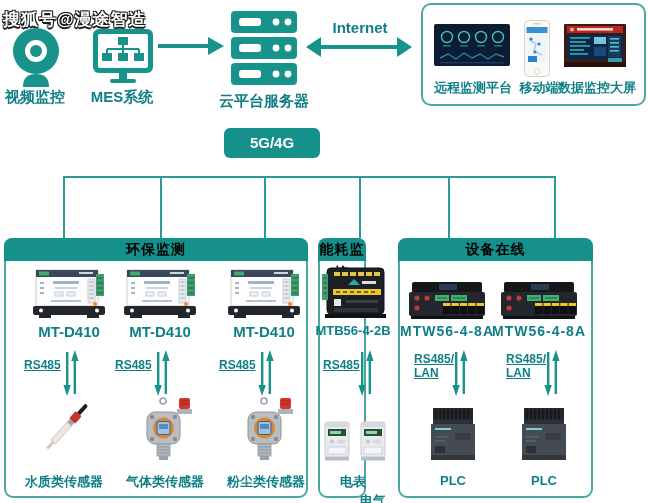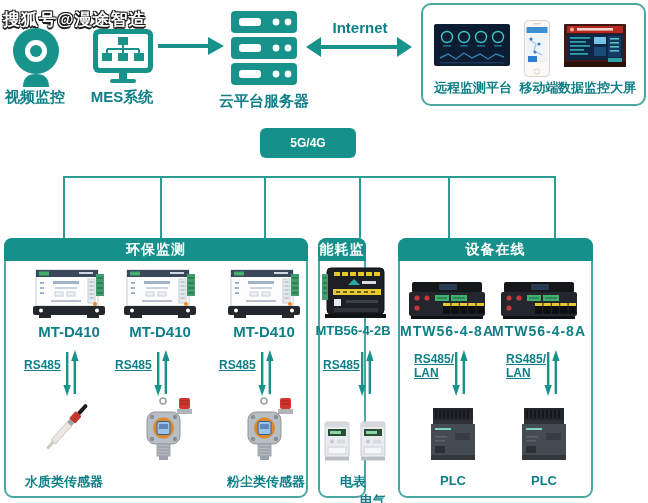--- a/index.html
+++ b/index.html
@@ -12,29 +12,29 @@
   .abs{position:absolute;}
   .watermark{
     font-size:17px;font-weight:bold;color:#ffffff;letter-spacing:1px;
     text-shadow:-1px -1px 0 #1a1a1a,1px -1px 0 #1a1a1a,-1px 1px 0 #1a1a1a,1px 1px 0 #1a1a1a,0 2px 0 #1a1a1a;
   }
   .icon-label{color:var(--accent-dark);font-size:15px;font-weight:bold;text-align:center;white-space:nowrap;}
   .inet-label{color:var(--accent-dark);font-size:15px;font-weight:bold;text-align:center;}
   .panel{border:2px solid var(--box-border);border-radius:10px;background:#ffffff;}
   .panel-label{color:var(--accent-dark);font-size:13px;font-weight:bold;text-align:center;white-space:nowrap;}
   .badge{
-    background:var(--header-fill);color:#ffffff;font-size:12px;font-weight:bold;
-    text-align:center;line-height:30px;border-radius:6px;margin-left:36px;
+    background:var(--header-fill);color:#ffffff;font-size:15px;font-weight:bold;
+    text-align:center;line-height:30px;border-radius:6px;
   }
   .hline{background:var(--line);}
   .vline{background:var(--line);}
   .group{border:2px solid var(--box-border);border-radius:9px;background:#ffffff;}
   .group-header{
     position:absolute;left:-2px;top:-2px;right:-2px;height:23px;background:var(--header-fill);
-    border-radius:8px 8px 0 0;color:#ffffff;font-size:14px;font-weight:bold;
+    border-radius:8px 8px 0 0;color:#000000;font-size:14px;font-weight:bold;
     text-align:center;line-height:23px;letter-spacing:1px;
   }
   .model-label{color:var(--accent-dark);font-size:15px;font-weight:bold;text-align:center;white-space:nowrap;}
   .model-label.wide{font-size:14px;letter-spacing:1px;}
   .bus-label{color:var(--accent-dark);font-size:12px;font-weight:bold;line-height:14px;white-space:nowrap;text-decoration:underline;}
   .endpoint-label{color:var(--accent-dark);font-size:13px;font-weight:bold;text-align:center;white-space:nowrap;}
 </style>
 </head>
 <body>
 
@@ -308,20 +308,21 @@
         <circle cx="32" cy="43" r="2.2" fill="#878e95"></circle>
       <circle cx="20.5" cy="32" r="10.5" fill="#d98a2e"></circle>
       <rect x="14" y="25.5" width="13" height="13" rx="2" fill="#9fc3e8" stroke="#3a5d8a"></rect>
       <rect x="16" y="28" width="9" height="5" fill="#5f87b8"></rect>
       <rect x="14" y="48" width="13" height="12" fill="#b3b9bf" stroke="#8f969d" stroke-width="0.8"></rect>
       <path d="M15,51 h11 M15,54 h11 M15,57 h11" stroke="#8f969d" stroke-width="1"></path>
       <rect x="16" y="60" width="9" height="4" fill="#9aa1a8"></rect>
     </svg>
 
     <div class="abs endpoint-label" style="left:8px;top:233px;width:100px;">水质类传感器</div>
+    <div class="abs endpoint-label" style="left:109px;top:233px;width:100px;">气体类传感器</div>
     <div class="abs endpoint-label" style="left:210px;top:233px;width:100px;">粉尘类传感器</div>
   </div>
 
   <div class="abs group" style="left:318px;top:238px;width:48px;height:260px;">
     <div class="group-header">能耗监控</div>
 
     <svg class="abs" style="left:2px;top:26px;" width="66" height="54" viewBox="0 0 66 54">
       <rect x="5" y="2" width="57" height="46" rx="4" fill="#1c1f24" stroke="#0e1013"></rect>
       <g fill="#e8c832">
         <rect x="12" y="6" width="6" height="4"></rect>

